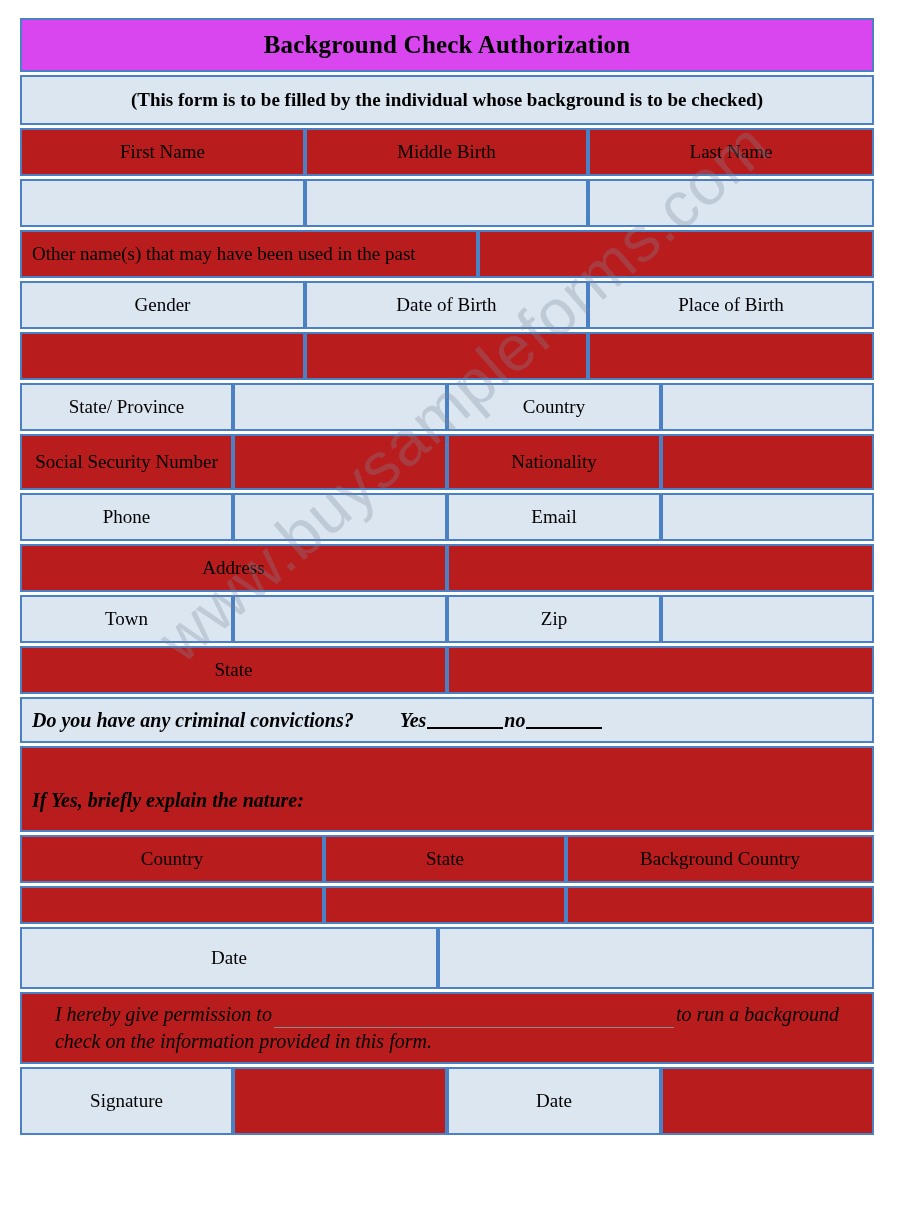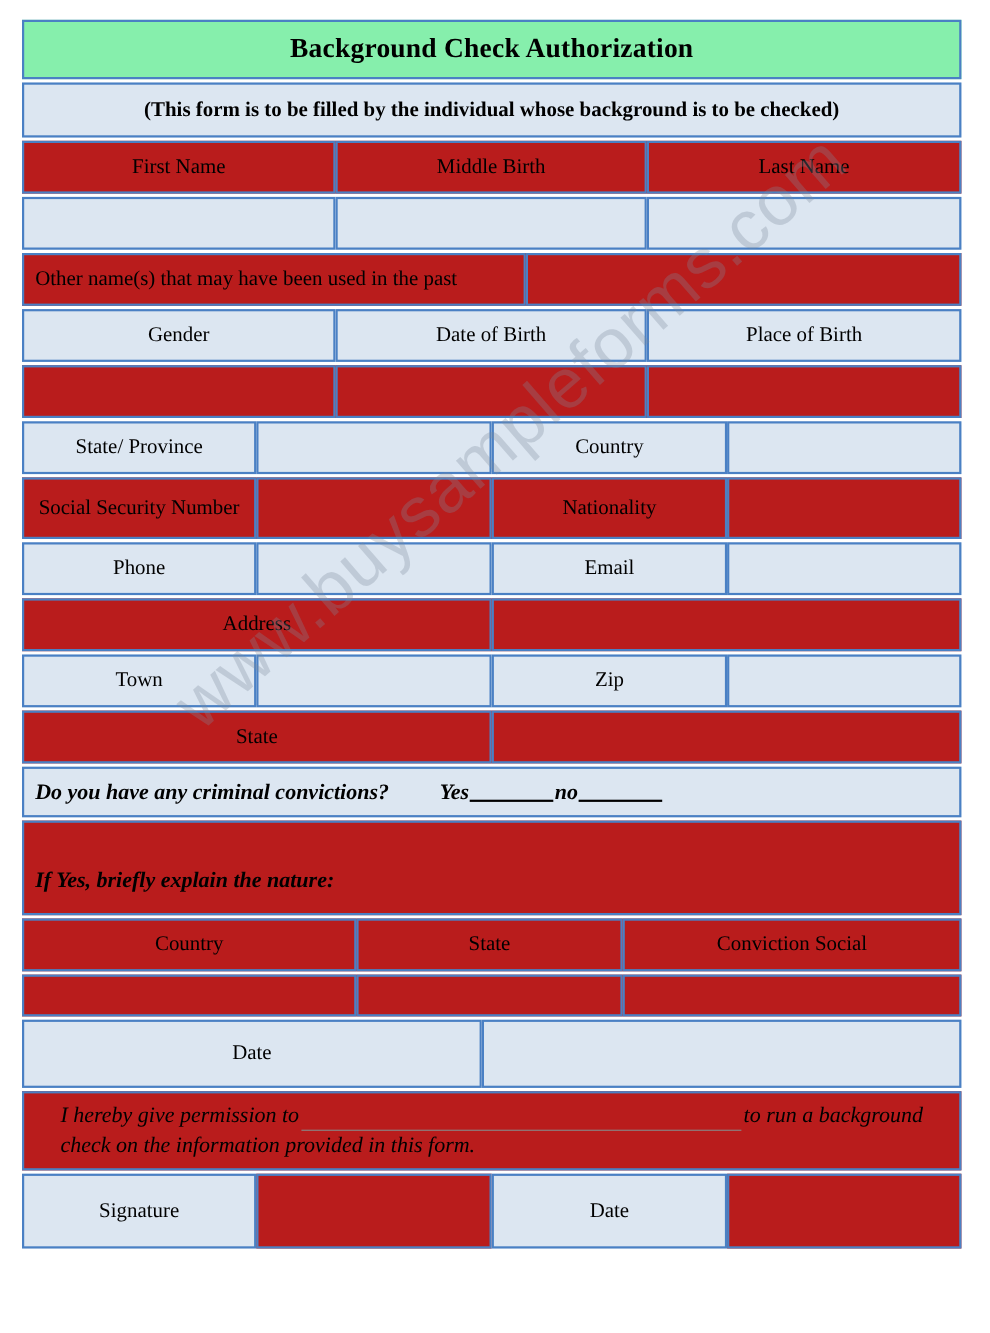--- a/index.html
+++ b/index.html
@@ -62,21 +62,21 @@
     align-items: center;
     justify-content: center;
     text-align: center;
     font-size: 19px;
     line-height: 1.2;
     position: relative;
     z-index: 2;
     background: #b91c1c;
   }
   .cell.shade      { background: #dce6f1; }
-  .cell.shade-dark { background: #86efac; }
+  .cell.shade-dark { background: #d946ef; }
   .cell.left {
     justify-content: flex-start;
     text-align: left;
     padding-left: 10px;
   }
 
   
   .title-cell {
     height: 54px;
     font-size: 25px;
@@ -243,21 +243,21 @@
     </div>
   </div>
 
   <div class="row">
     <div class="cell explain-cell w-full">If Yes, briefly explain the nature:</div>
   </div>
 
   <div class="row">
     <div class="cell hdr-cell" style="width:304px">Country</div>
     <div class="cell hdr-cell" style="width:242px">State</div>
-    <div class="cell hdr-cell" style="width:308px">Conviction Social</div>
+    <div class="cell hdr-cell" style="width:308px">Background Country</div>
   </div>
 
   <div class="row">
     <div class="cell fill-cell" style="width:304px; height:38px"></div>
     <div class="cell fill-cell" style="width:242px; height:38px"></div>
     <div class="cell fill-cell" style="width:308px; height:38px"></div>
   </div>
 
   <div class="row">
     <div class="cell shade" style="width:418px; height:62px">Date</div>

